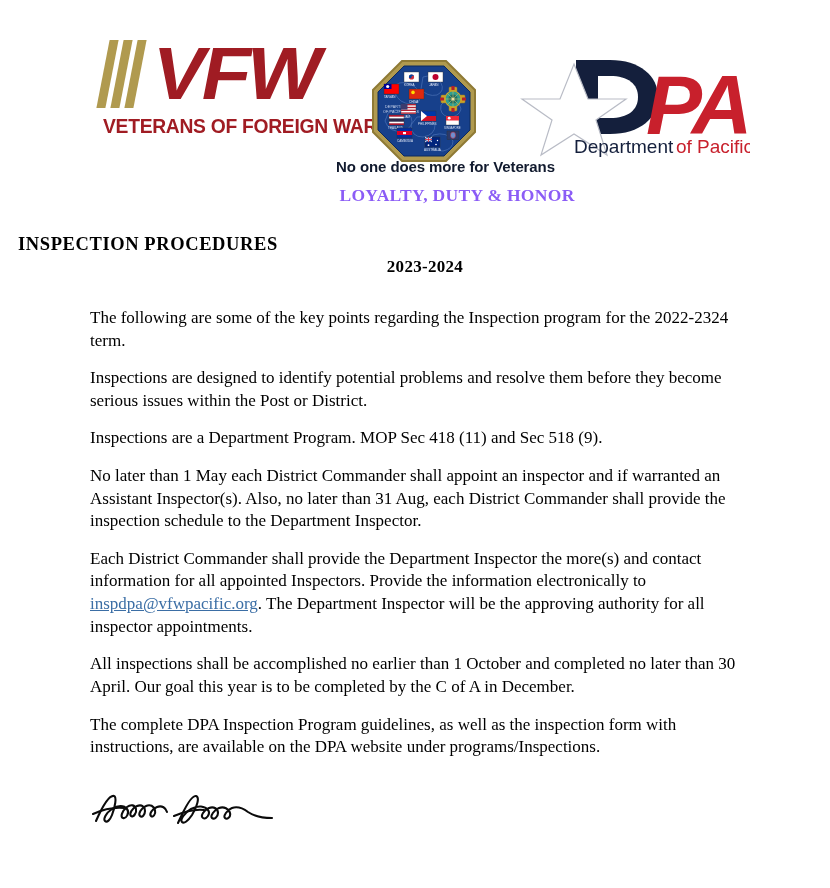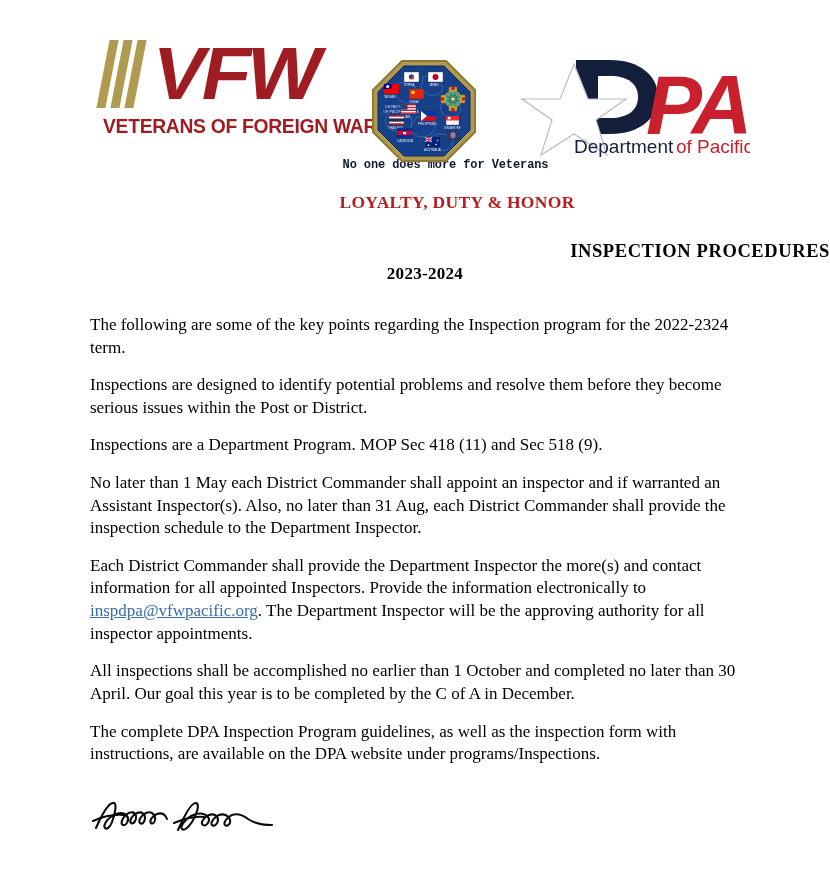--- a/index.html
+++ b/index.html
@@ -89,45 +89,45 @@
     width: 232px;
   }
   .dpa-logo svg { display: block; }
 
   
   .tagline-block {
     text-align: center;
     margin-top: 2px;
   }
   .tagline-nav {
-    font-family: Liberation Mono, monospace;
-    font-weight: bold;
-    font-size: 12px;
+    font-family: Liberation Sans, sans-serif;
+    font-weight: bold;
+    font-size: 15px;
     color: #111a2e;
     letter-spacing: -0.1px;
     padding-left: 61px;
   }
   .tagline-red {
     font-family: "Liberation Serif", "DejaVu Serif", serif;
     font-weight: bold;
     font-size: 17.5px;
-    color: #b91c1c;
+    color: #8b5cf6;
     letter-spacing: 0.3px;
-    margin-top: 20px;
+    margin-top: 10px;
     padding-left: 84px;
   }
 
   
   .doc-title {
-    text-align: right;
+    text-align: left;
     font-weight: bold;
     font-size: 18.5px;
     letter-spacing: 0.6px;
     margin-top: 28px;
-    padding-left: 6px;
+    padding-left: 18px;
   }
   .doc-subtitle {
     text-align: center;
     font-weight: bold;
     font-size: 17px;
     letter-spacing: 0.3px;
     margin-top: 2px;
     padding-left: 20px;
   }
 

